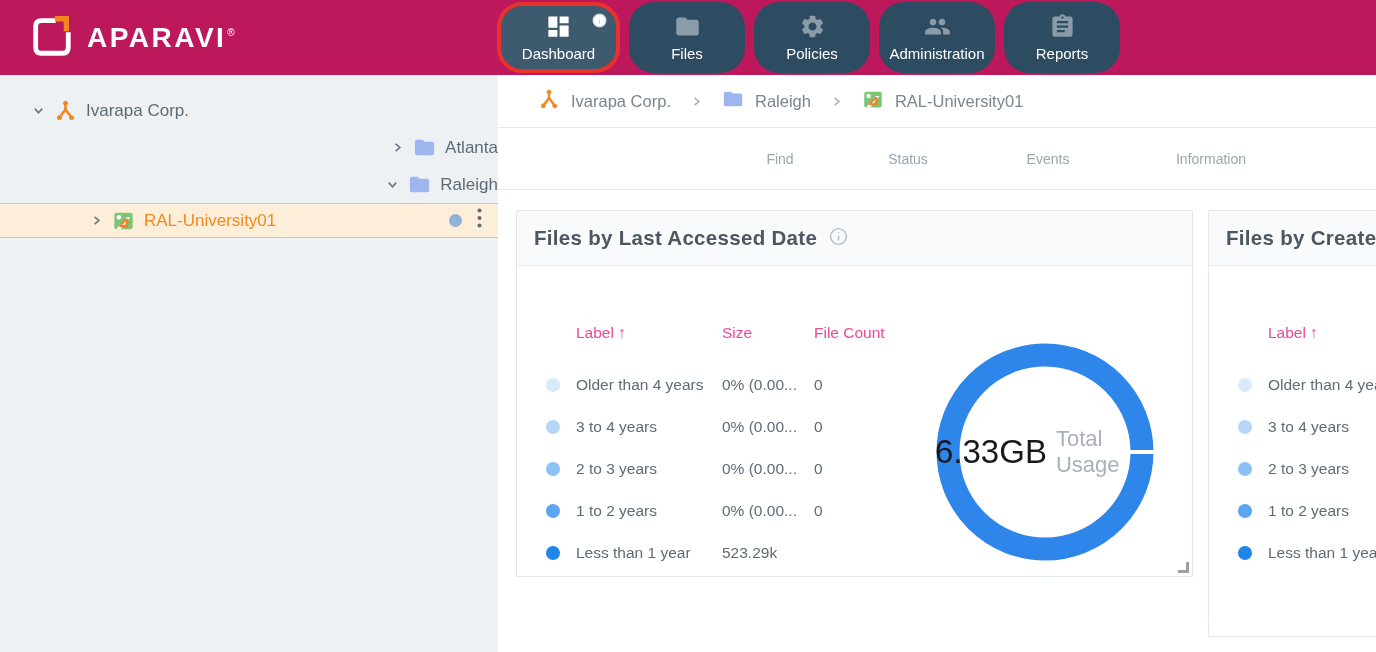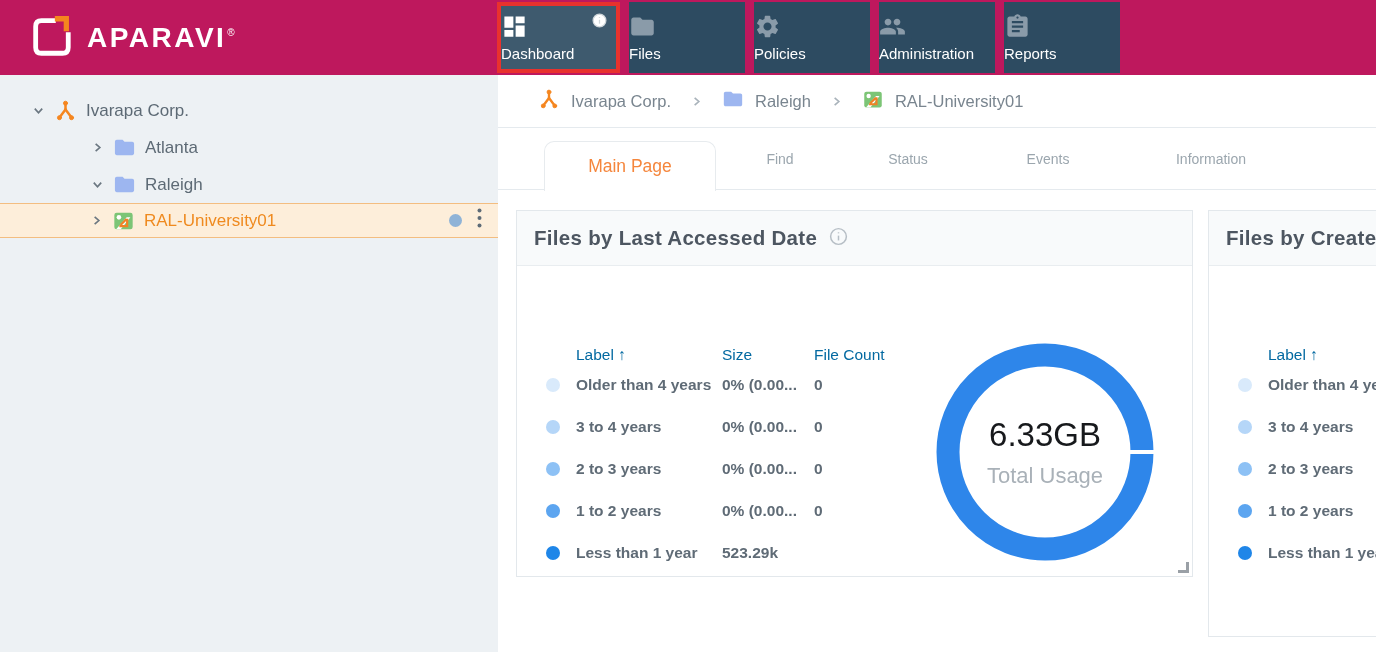--- a/index.html
+++ b/index.html
@@ -7,34 +7,34 @@
     font-family:"Liberation Sans", sans-serif; }
   .stage { position:relative; width:1376px; height:652px; overflow:hidden; background:#fff; }
 
   
   .navbar { position:absolute; left:0; top:0; width:1376px; height:75px; background:#be185d; }
   .logo { position:absolute; left:28px; top:0; height:75px; display:flex; align-items:center; gap:13px; }
   .brand { color:#fff; font-size:28px; font-weight:700; letter-spacing:2.5px; }
   .brand sup { font-size:10px; font-weight:400; vertical-align:super; margin-left:1px; }
   .nav-tiles { position:absolute; left:497px; top:2px; display:flex; gap:9px; }
   .tile { width:116px; height:71px; background:#2d4b61; display:flex; flex-direction:column;
-    justify-content:center; gap:1px; cursor:pointer; position:relative; }
+    align-items:center; justify-content:center; gap:1px; cursor:pointer; position:relative;border-radius:25px; }
   .tile .lbl { color:#fff; font-size:15px; }
   .tile svg { fill:#8a9ba9; }
   .tile.active { width:123px; background:#3e5a6e; border:4px solid #e8322d; }
   .tile.active svg { fill:#ffffff; }
   .tile-info { position:absolute; top:6px; right:8px; }
 
   
   .sidebar { position:absolute; left:0; top:75px; width:498px; height:577px; background:#edf1f4; }
   .tree { padding-top:17px; }
   .tree-row { height:37px; display:flex; align-items:center; font-size:17px; color:#5d6a75; cursor:pointer; }
   .tree-row .chev { width:24px; display:flex; justify-content:center; align-items:center; }
   .tree-row .ticon { width:24px; height:22px; margin:0 9px 0 3px; display:flex; align-items:center; justify-content:center; }
-  .indent0 { padding-left:26px; } .indent1 { padding-left:85px; } .indent2 { padding-left:84px; }
+  .indent0 { padding-left:26px; } .indent1 { padding-left:85px;justify-content:flex-end; } .indent2 { padding-left:84px; }
   .tree-row.selected { background:#fdeeda; border-top:1px solid #f3bd80; border-bottom:1px solid #f3bd80;
     height:35px; color:#ef8a1f; }
   .row-right { margin-left:auto; margin-right:16px; display:flex; align-items:center; gap:15px; }
   .status-dot { width:13px; height:13px; border-radius:50%; }
 
   
   .content { position:absolute; left:498px; top:75px; width:878px; height:577px; background:#fff; overflow:hidden; }
 
   .breadcrumb { height:53px; border-bottom:1px solid #e5eaee; display:flex; align-items:center;
     padding-left:40px; font-size:16.5px; color:#79858f; }
@@ -52,26 +52,26 @@
   .card1 { left:18px; width:677px; height:367px; }
   .card2 { left:710px; width:500px; height:427px; }
   .card-header { height:55px; background:#f8fafb; border-bottom:1px solid #e9edf0; display:flex;
     align-items:center; padding-left:17px; gap:11px; }
   .card-title { font-size:20.5px; color:#4d5661; letter-spacing:.3px; font-weight:600; white-space:nowrap; }
   .card-body { position:relative; height:370px; }
 
   .fc-table { position:absolute; left:29px; top:58px; display:grid;
     grid-template-columns:30px 146px 92px 90px; font-size:15.5px; }
   .fc-table.labels-only { grid-template-columns:30px 220px; }
-  .th { color:#0369a1; height:40px; display:flex; align-items:flex-end; cursor:pointer; white-space:nowrap; }
-  .td { height:42px; display:flex; align-items:center; color:#5f6b76; white-space:nowrap;font-weight:bold; }
+  .th { color:#ec4899; height:40px; display:flex; align-items:flex-start; cursor:pointer; white-space:nowrap; }
+  .td { height:42px; display:flex; align-items:center; color:#5f6b76; white-space:nowrap; }
   .legend-dot { width:14px; height:14px; border-radius:50%; }
 
   .donut-wrap { position:absolute; left:418px; top:76px; width:220px; height:220px; }
-  .donut-center { position:absolute; inset:0; display:flex; flex-direction:column; align-items:center;
+  .donut-center { position:absolute; inset:0; display:flex; flex-direction:row; align-items:center;
     justify-content:center; gap:9px; }
   .donut-value { font-size:33px; color:#17191c; }
   .donut-label { font-size:22px; color:#a9b1b8; }
 
   .resize-handle { position:absolute; right:3px; bottom:3px; width:11px; height:11px;
     border-right:3px solid #9aa0a6; border-bottom:3px solid #9aa0a6; cursor:nwse-resize; }
 </style>
 </head>
 <body>
 
@@ -260,23 +260,20 @@
             <circle cx="7" cy="8" r="2.5" fill="#ffffff"></circle>
             <polygon points="4,21 15.5,8 19.5,8 9,21" fill="#ffffff"></polygon>
             <path d="M7.5 17.5 H16 V9.5 M8.8 16.4 L15.4 9.9" fill="none" stroke="#f08226" stroke-width="2.4"></path>
           </svg>
         </span>
         <span>RAL-University01</span>
       </span>
     </div>
 
     <div class="tabrow">
-      <div class="tab-active">
-          <span>Main Page</span>
-        </div>
       <div class="tab" style="left:282px;"><span>Find</span></div>
       <div class="tab" style="left:410px;"><span>Status</span></div>
       <div class="tab" style="left:550px;"><span>Events</span></div>
       <div class="tab" style="left:713px;"><span>Information</span></div>
     </div>
 
     <div class="card card1">
       <div class="card-header">
         <span class="card-title">Files by Last Accessed Date</span>
         <span>

